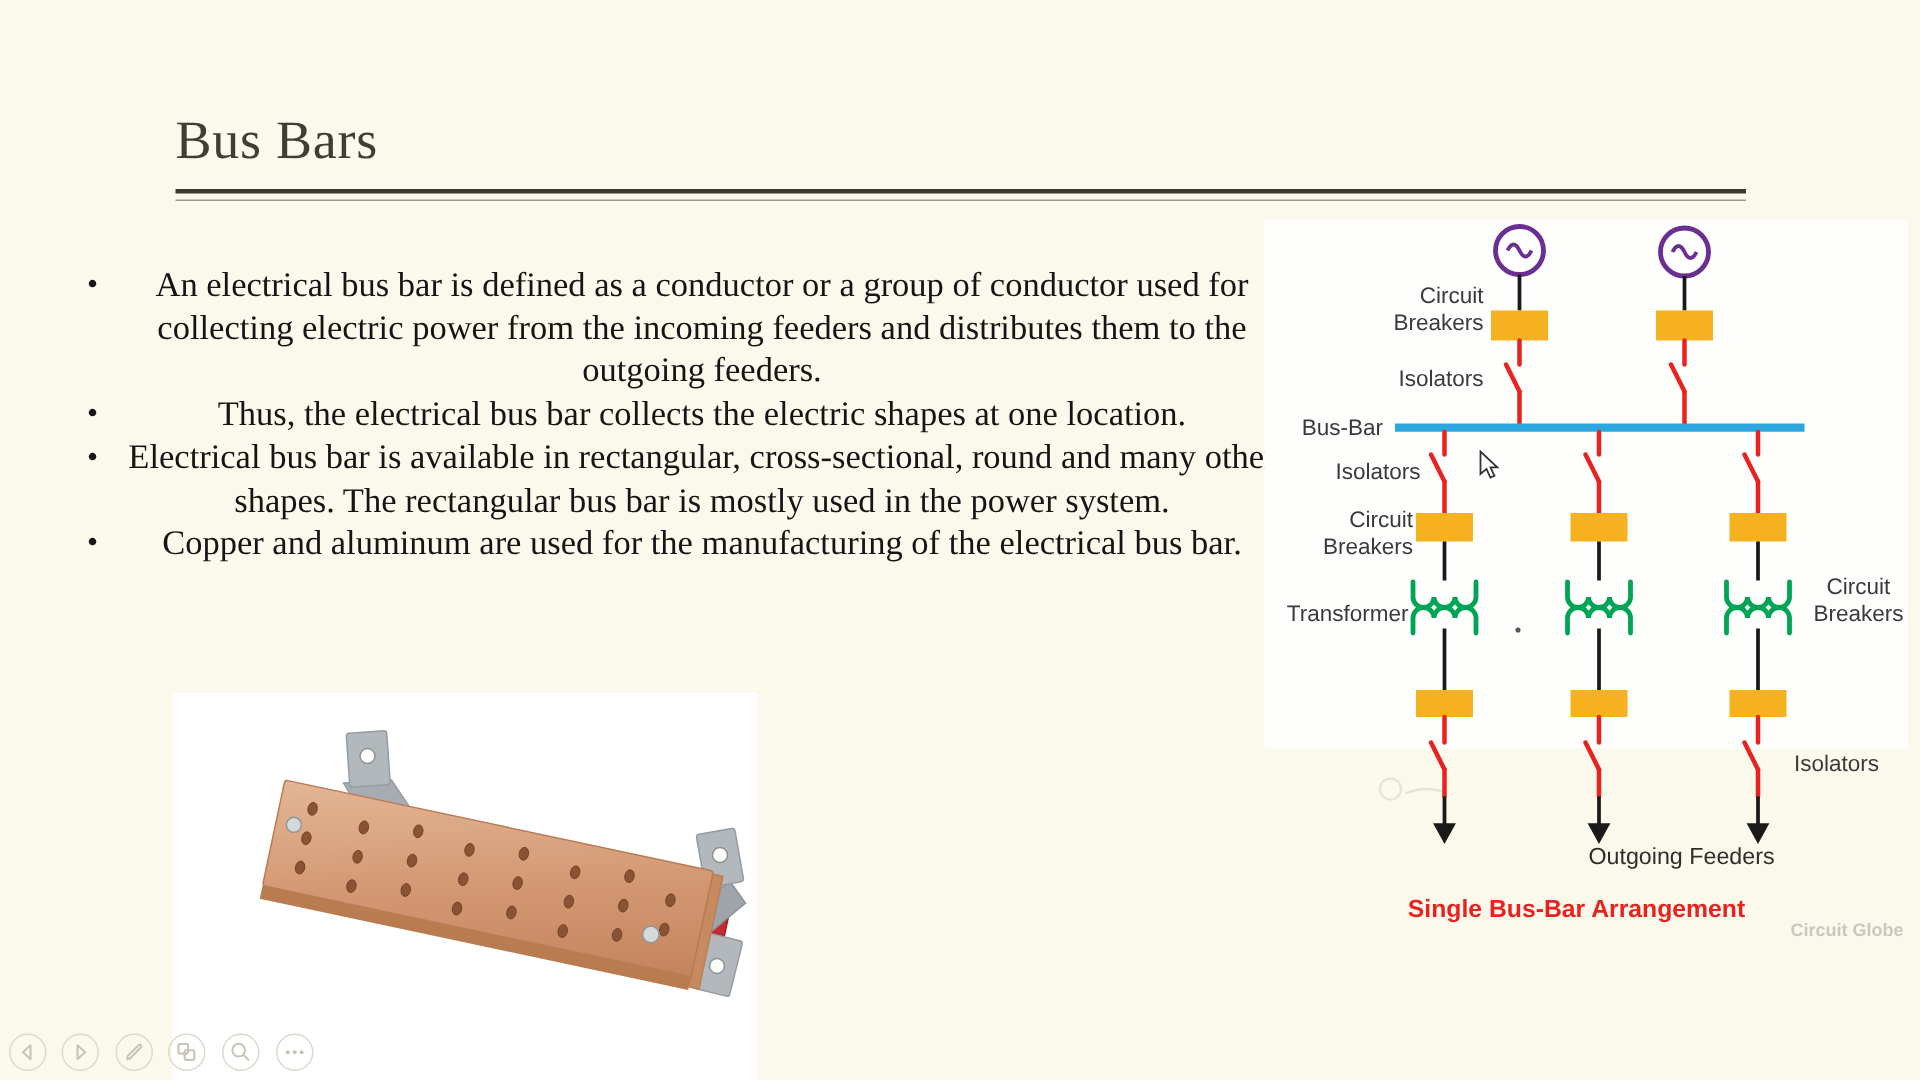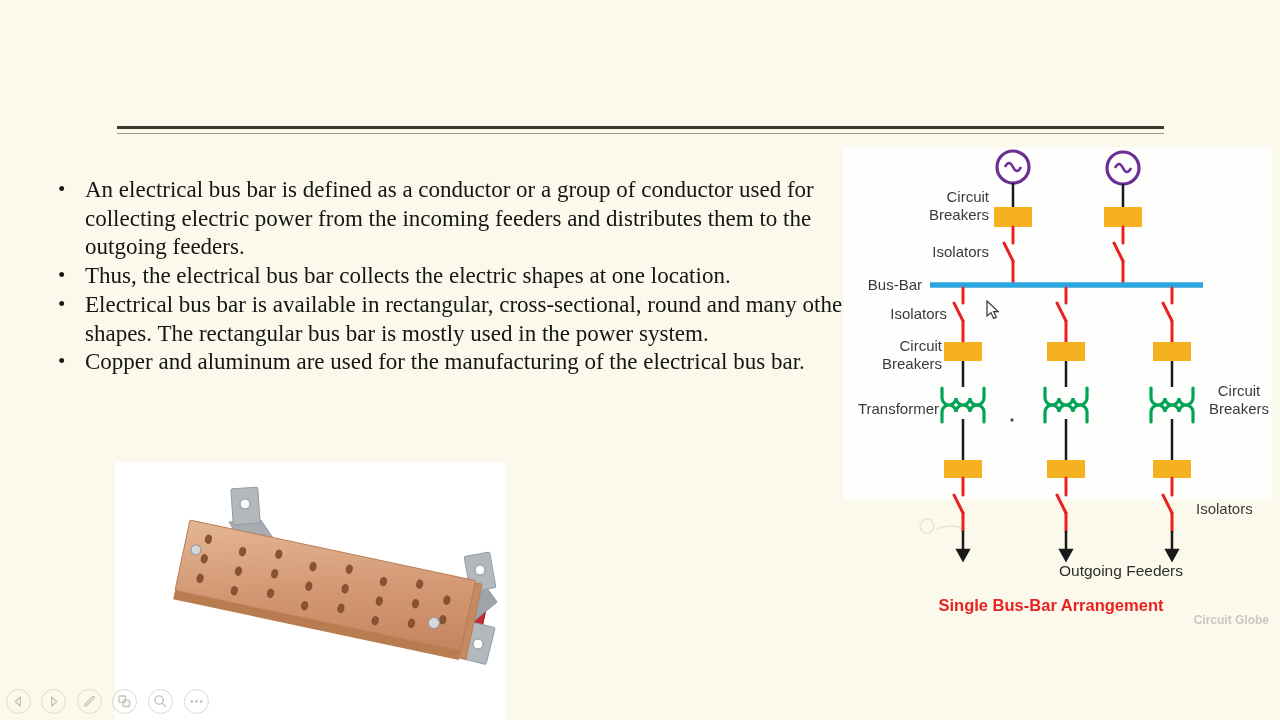--- a/index.html
+++ b/index.html
@@ -11,36 +11,37 @@
   }
   html,body{margin:0;padding:0;}
   .stage{position:relative;width:1280px;height:720px;background:var(--background);
          overflow:hidden;font-family:"Liberation Serif",serif;}
   .title{position:absolute;left:117px;top:72px;margin:0;font-size:36px;font-weight:400;
          color:var(--title-text);letter-spacing:.5px;}
   .rule-thick{position:absolute;left:117px;top:126px;width:1047px;height:3px;background:var(--rule-dark);}
   .rule-thin{position:absolute;left:117px;top:133px;width:1047px;height:1px;background:var(--rule-light);}
   .bullets{position:absolute;left:56px;top:176px;width:795px;margin:0;padding:0;list-style:none;
            font-size:23px;line-height:28.7px;color:var(--body-text);}
-  .bullets li{position:relative;padding-left:29px;}
+  .bullets li{position:relative;padding-left:29px;text-align:center;}
   .bullets li::before{content:"\2022";position:absolute;left:2px;top:-1px;font-size:21px;}
   .photo{position:absolute;left:115px;top:462px;width:390px;height:258px;background:#fff;}
   .diagram{position:absolute;left:843px;top:147px;width:429px;height:352px;background:var(--panel);}
   .diagram svg text{font-family:"Liberation Sans",sans-serif;font-size:15px;fill:var(--label-text);}
   .toolbar{position:absolute;left:0;top:689px;width:230px;height:27px;}
   .navbtn{position:absolute;top:0;width:25px;height:25px;border:1.3px solid #ddd9cf;border-radius:50%;
           background:transparent;display:flex;align-items:center;justify-content:center;padding:0;cursor:pointer;}
   .navbtn svg{stroke:#c8c4b8;fill:none;stroke-width:1.5;stroke-linecap:round;stroke-linejoin:round;}
   .cursor{position:absolute;left:986px;top:300px;width:14px;height:20px;}
 </style>
 </head>
 <body>
 
 <div class="stage">
 
+  <h1 class="title">Bus Bars</h1>
   <div class="rule-thick"></div>
   <div class="rule-thin"></div>
 
   <ul class="bullets">
     <li>An electrical bus bar is defined as a conductor or a group of conductor used for collecting electric power from the incoming feeders and distributes them to the outgoing feeders.</li>
     <li>Thus, the electrical bus bar collects the electric shapes at one location.</li>
     <li>Electrical bus bar is available in rectangular, cross-sectional, round and many other shapes. The rectangular bus bar is mostly used in the power system.</li>
     <li>Copper and aluminum are used for the manufacturing of the electrical bus bar.</li>
   </ul>
 

